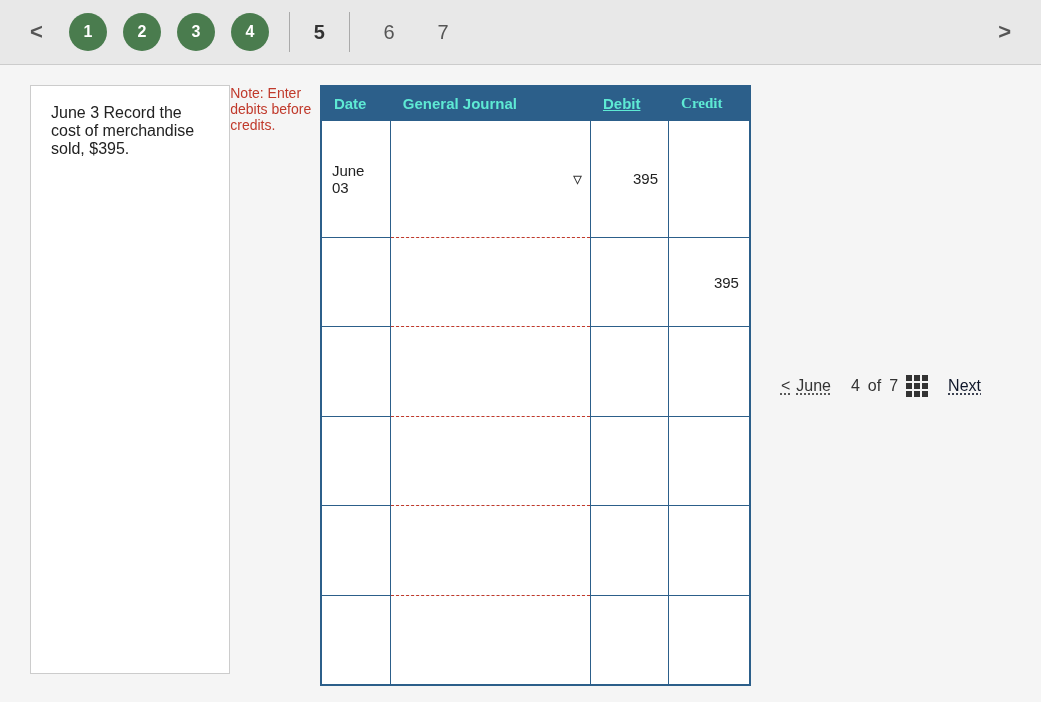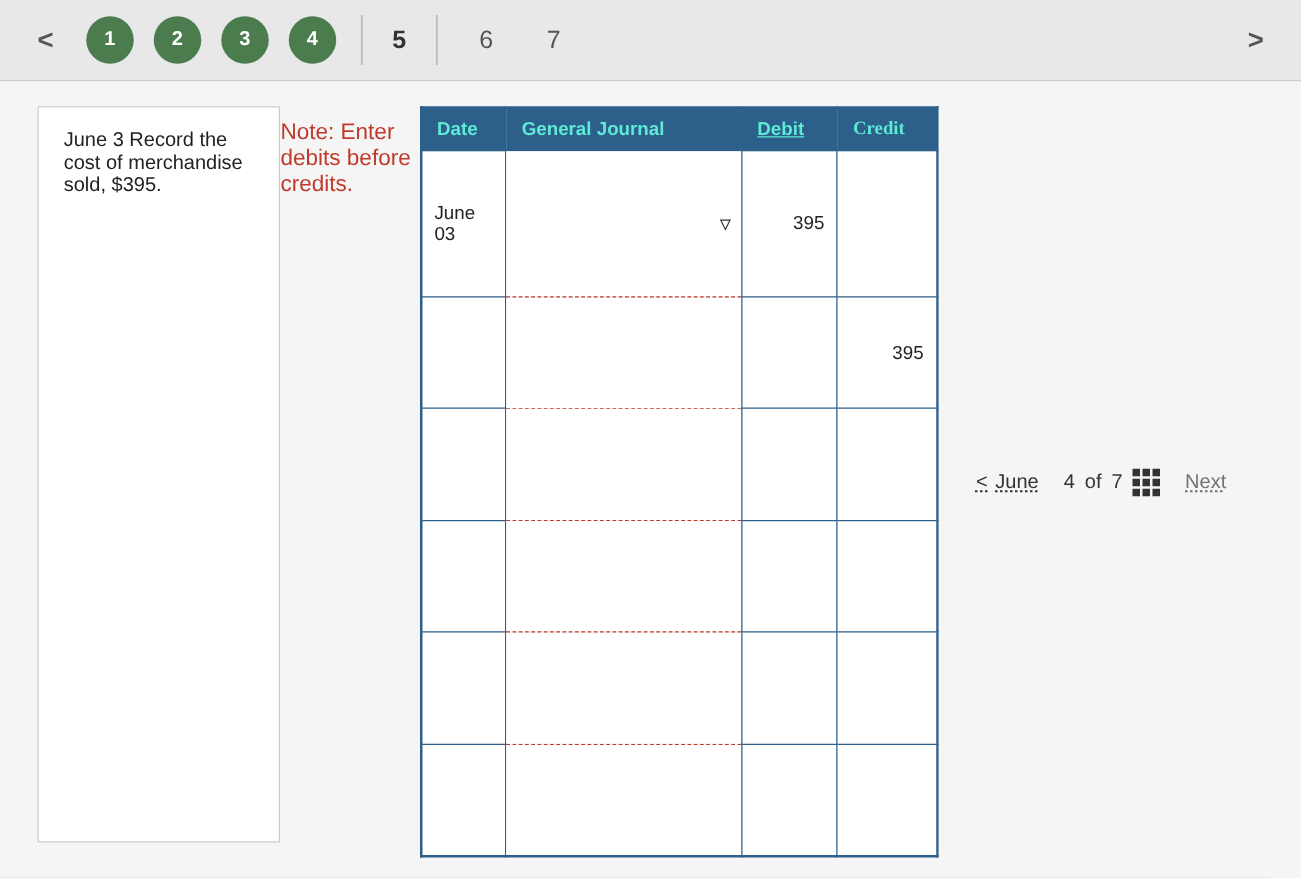--- a/index.html
+++ b/index.html
@@ -91,24 +91,23 @@
       margin-bottom: 12px;
       min-height: 110px;
     }
 
     .instruction-text {
       font-size: 16px;
       color: #222;
     }
 
     .note-text {
-      font-size: 18px;
+      font-size: 14px;
       color: #c0392b;
       margin-bottom: 10px;
-      margin-top: 10px;
     }
 
     .journal-table {
       width: 100%;
       border-collapse: collapse;
       border: 2px solid #2c5f8a;
     }
 
     .journal-table th {
       background-color: #2c5f8a;
@@ -194,21 +193,21 @@
       width: 6px;
       height: 6px;
       background-color: #333;
       display: block;
     }
 
     .next-btn {
       display: flex;
       align-items: center;
       gap: 6px;
-      color: #737373;
+      color: #0f172a;
       font-size: 16px;
       cursor: pointer;
       text-decoration: underline dotted;
       text-underline-offset: 3px;
     }
 
     .cursor-icon {
       position: absolute;
       right: 8px;
       top: 50%;

